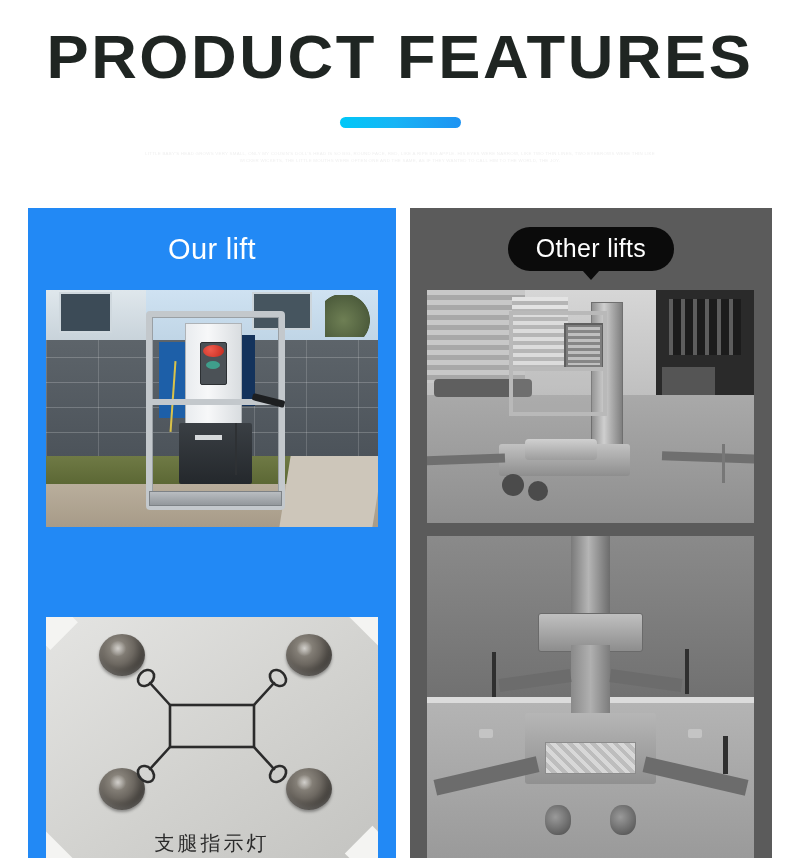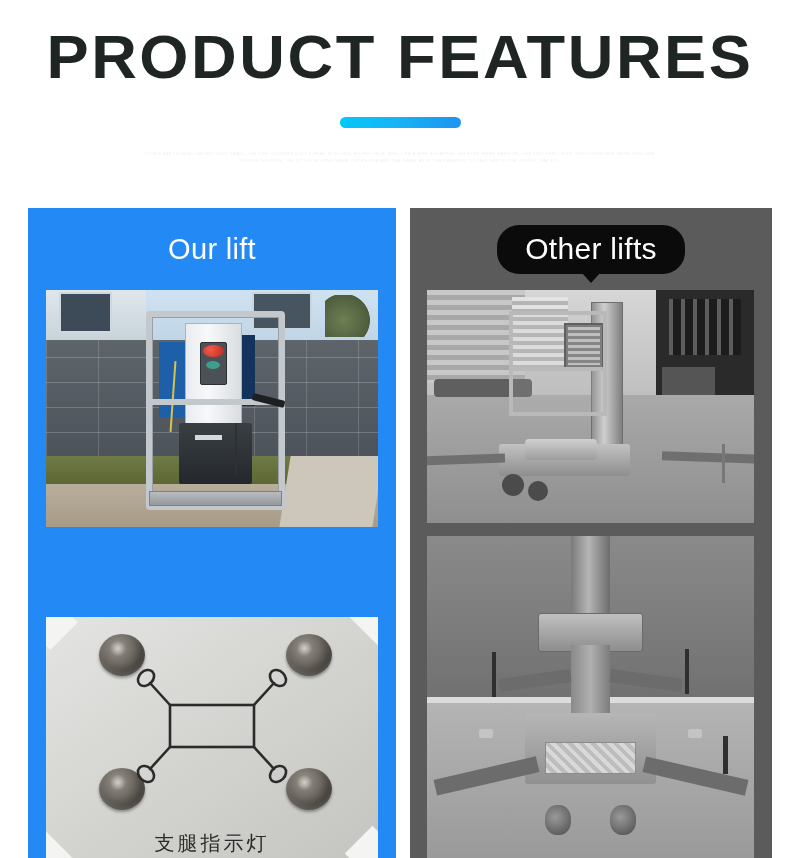--- a/index.html
+++ b/index.html
@@ -63,21 +63,21 @@
   }
 
   .panel-head-right {
     height:82px; display:flex; align-items:center; justify-content:center;
     position:relative;
   }
   .bubble {
     background:#0b0b0b; color:#ffffff;
     border-radius:22px;
     padding:7px 28px 8px 28px;
-    font-size:30px; letter-spacing:.3px;
+    font-size:25px; letter-spacing:.3px;
     position:relative;
   }
   .bubble:after {
     content:""; position:absolute;
     left:50%; transform:translateX(-50%);
     bottom:-9px;
     border-left:9px solid transparent;
     border-right:9px solid transparent;
     border-top:10px solid #0b0b0b;
   }

